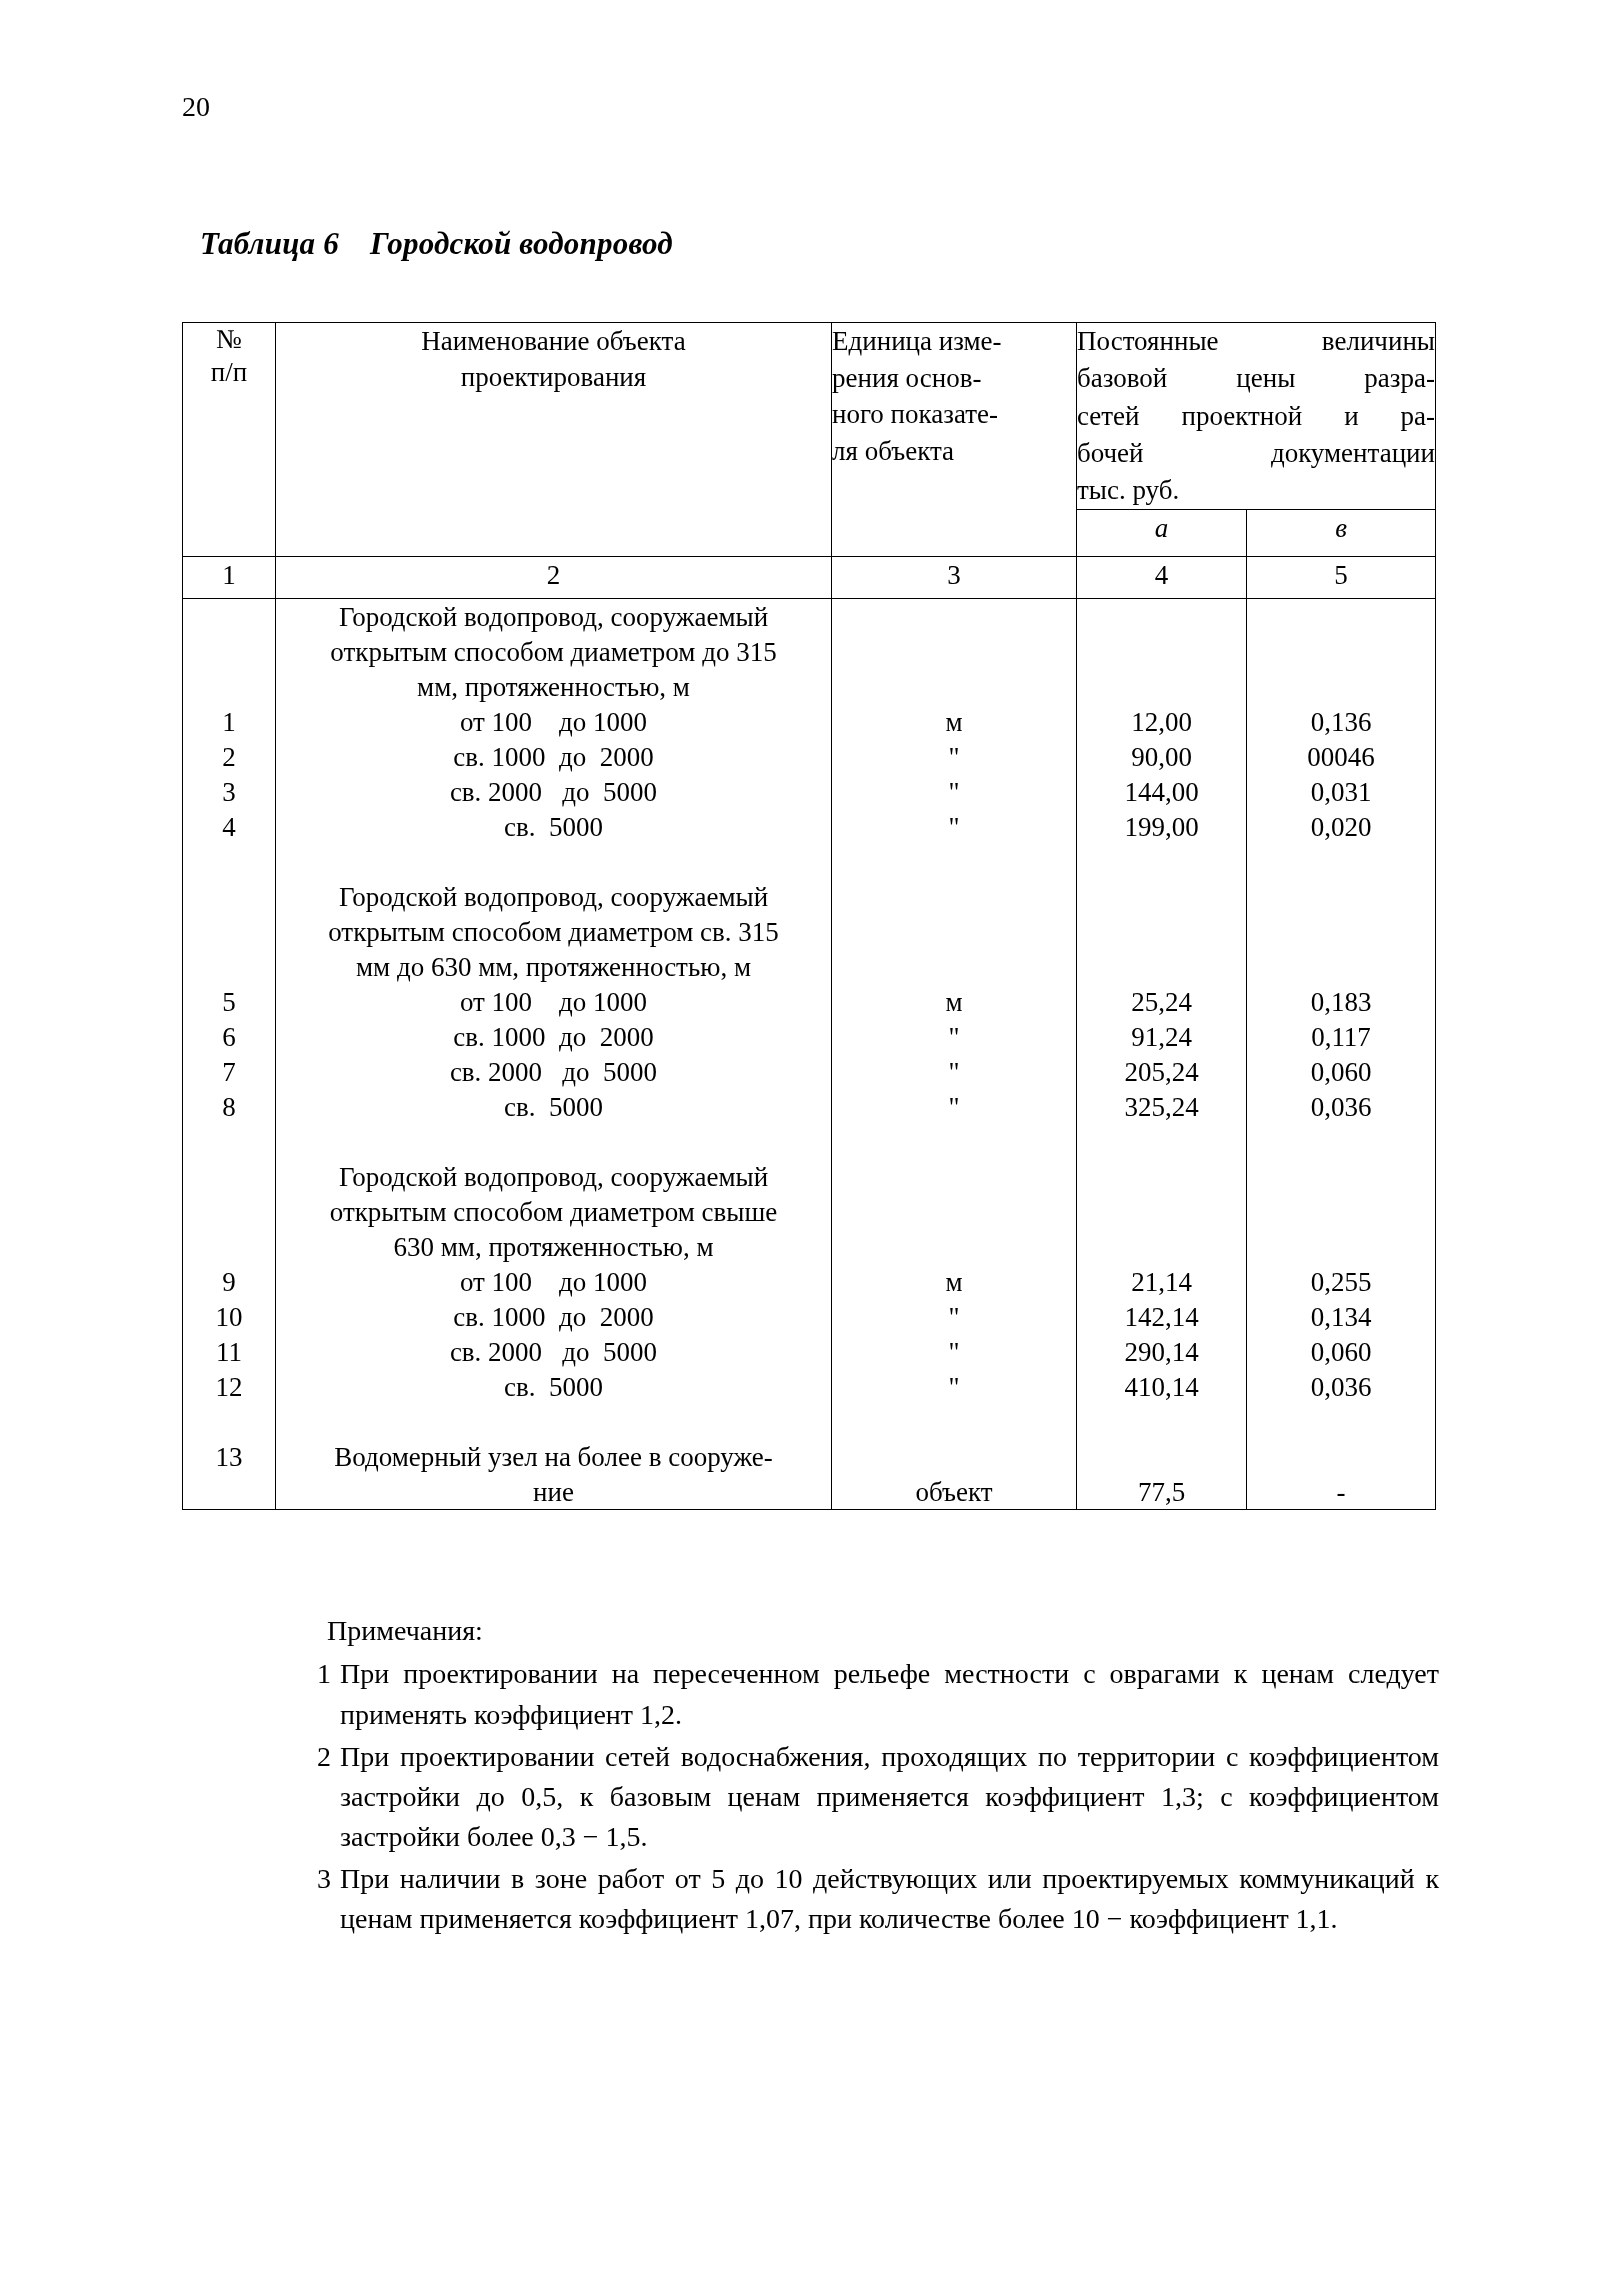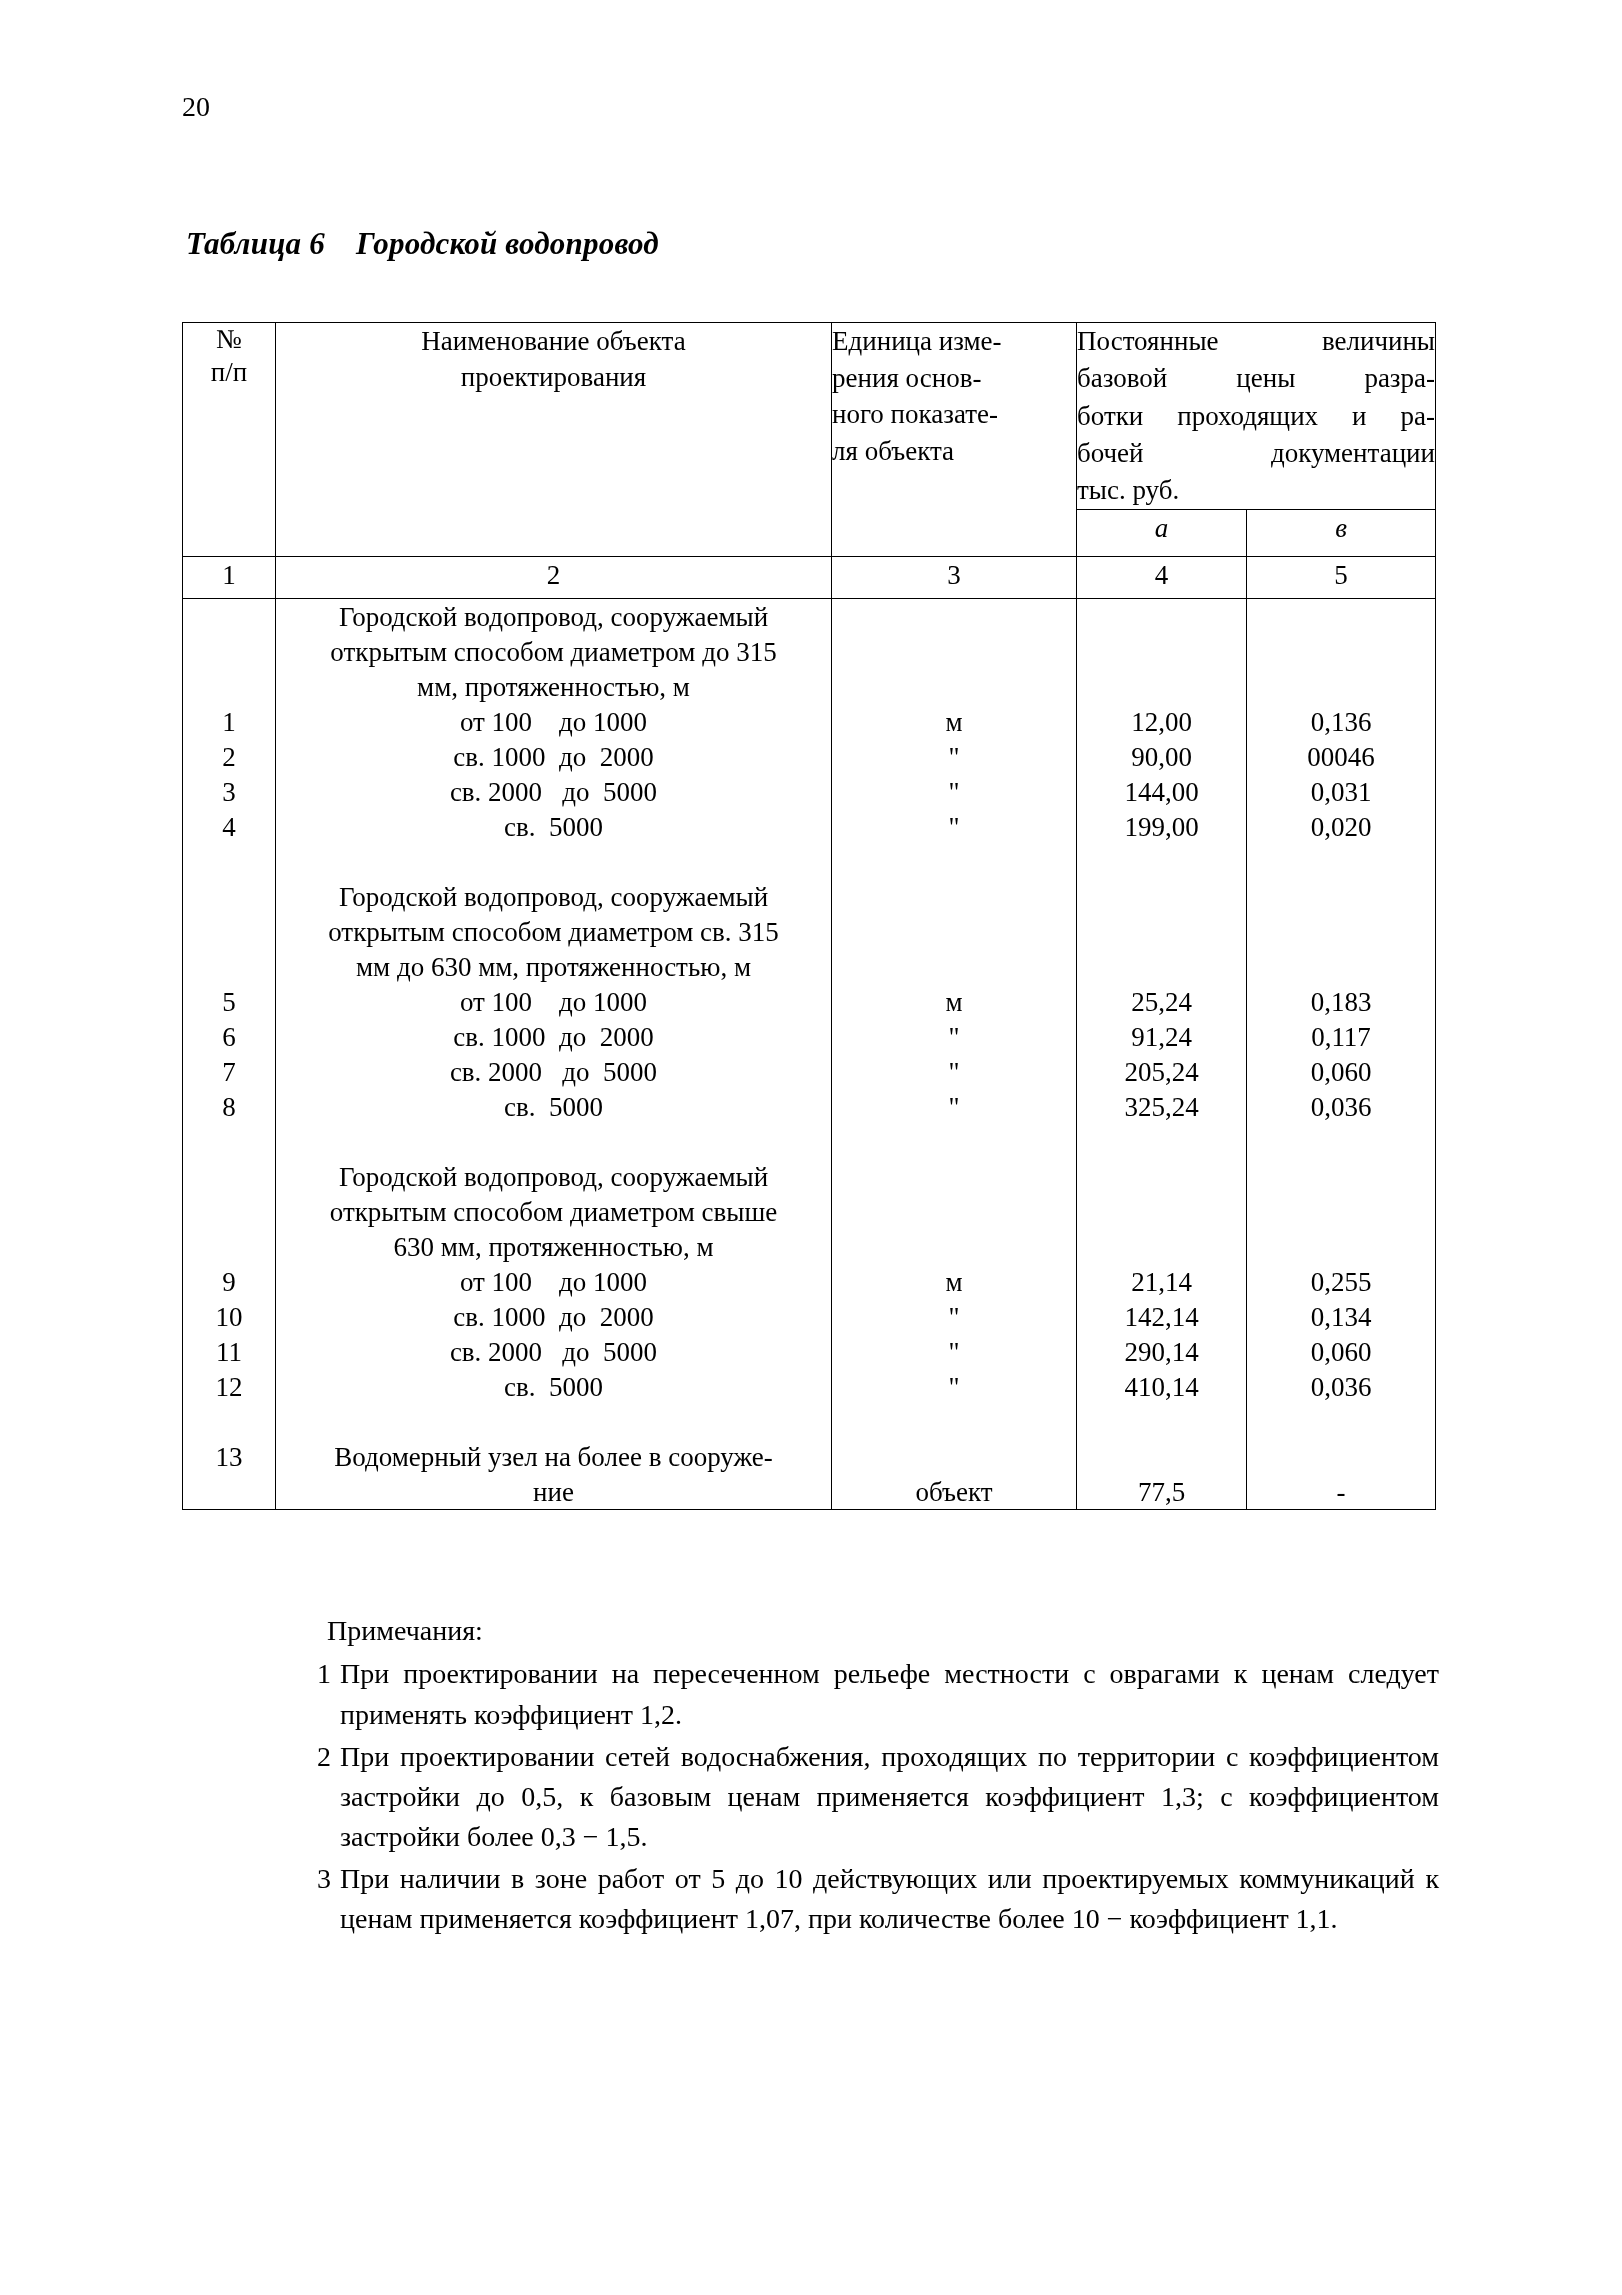--- a/index.html
+++ b/index.html
@@ -28,21 +28,21 @@
     position: absolute;
     left: 182px;
     top: 93px;
     font-size: 28px;
     line-height: 1;
   }
 
   
   .table-caption {
     position: absolute;
-    left: 186px;
+    left: 200px;
     top: 226px;
     font-size: 31px;
     font-weight: bold;
     font-style: italic;
     white-space: pre;
     letter-spacing: 0.2px;
   }
   .caption-gap { display: inline-block; width: 31px; }
 
   
@@ -205,21 +205,21 @@
         </th>
         <th class="hdr-unit" rowspan="2">
           <div>Единица изме-</div>
           <div>рения основ-</div>
           <div>ного показате-</div>
           <div>ля объекта</div>
         </th>
         <th class="hdr-const" colspan="2">
           <div>Постоянные величины</div>
           <div>базовой цены разра-</div>
-          <div>ботки проходящих и ра-</div>
+          <div>сетей проектной и ра-</div>
           <div>бочей документации</div>
           <div class="lastline">тыс. руб.</div>
         </th>
       </tr>
       <tr>
         <th class="sub-label">а</th>
         <th class="sub-label">в</th>
       </tr>
       <tr>
         <td class="colnum">1</td>

